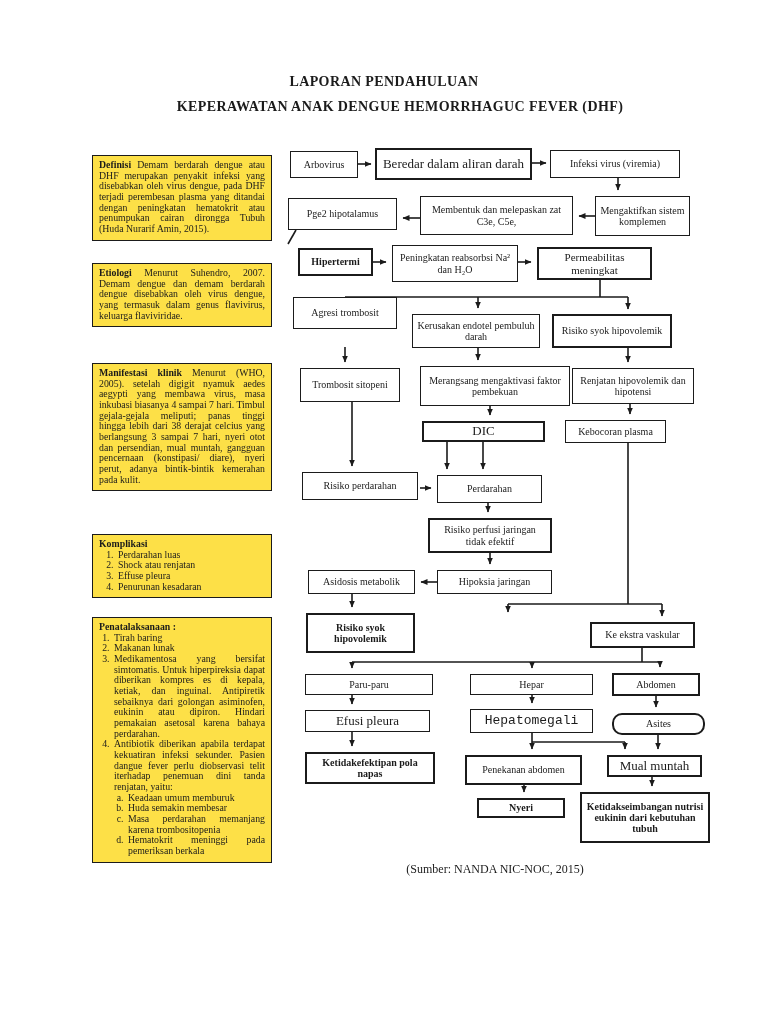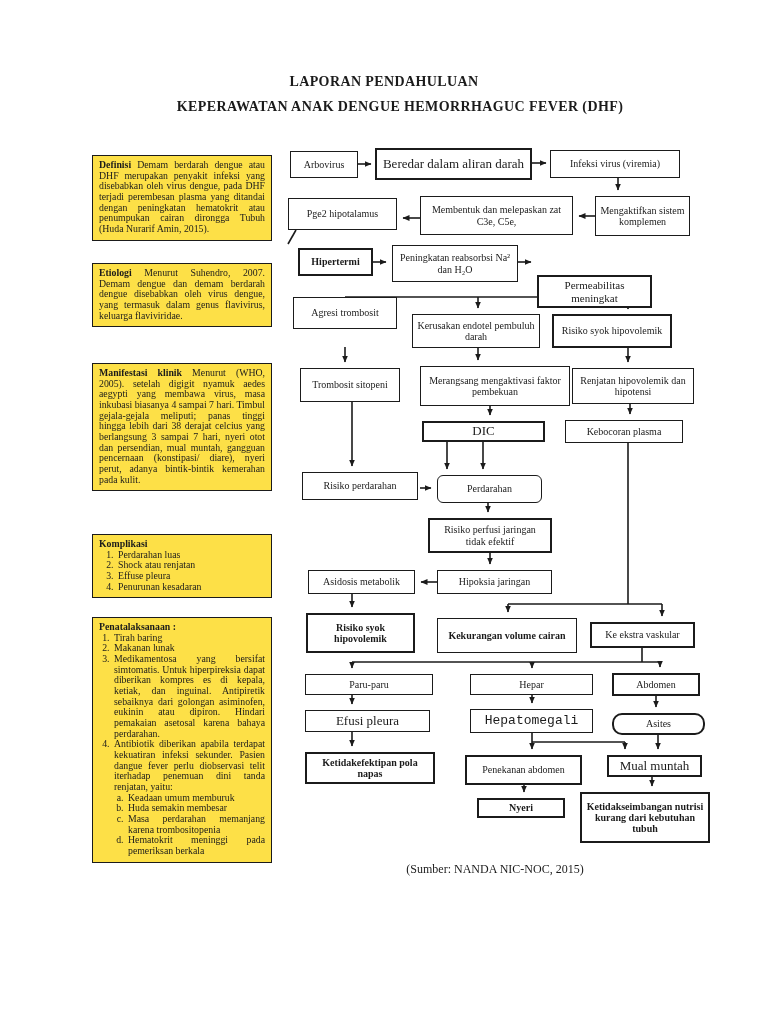--- a/index.html
+++ b/index.html
@@ -23,21 +23,21 @@
   .panel ol.alpha{list-style-type:lower-alpha;padding-left:12px;}
   .node{
     position:absolute;box-sizing:border-box;background:#fff;
     border:1.4px solid #1b1b1b;display:flex;align-items:center;justify-content:center;
     text-align:center;font-size:10px;line-height:1.13;padding:1px 3px;
   }
   .b2{border-width:2.1px;}
   .b3{border-width:2.8px;}
   .bold{font-weight:bold;}
   .lg{font-size:13px;}
-  .md{font-size:11px;margin-top:28px;}
+  .md{font-size:11px;}
   .connectors{position:absolute;left:0;top:0;pointer-events:none;}
   .connectors line,.connectors path{stroke:#1b1b1b;stroke-width:1.6;fill:none;}
   .source{
     position:absolute;left:330px;top:862px;width:330px;text-align:center;font-size:12px;
   }
 </style>
 </head>
 <body>
 
 <div class="page">
@@ -156,44 +156,43 @@
 
   <div class="node" style="left:293px;top:297px;width:104px;height:32px;">Agresi trombosit</div>
   <div class="node" style="left:412px;top:314px;width:128px;height:34px;">Kerusakan endotel pembuluh darah</div>
   <div class="node b2" style="left:552px;top:314px;width:120px;height:34px;">Risiko syok hipovolemik</div>
 
   <div class="node" style="left:300px;top:368px;width:100px;height:34px;">Trombosit sitopeni</div>
   <div class="node" style="left:420px;top:366px;width:150px;height:40px;">Merangsang mengaktivasi faktor pembekuan</div>
   <div class="node" style="left:572px;top:368px;width:122px;height:36px;">Renjatan hipovolemik dan hipotensi</div>
 
   <div class="node b2 lg" style="left:422px;top:421px;width:123px;height:21px;">DIC</div>
-  <div class="node" style="left:565px;top:420px;width:118px;height:23px;">Kebocoran plasma</div>
+  <div class="node" style="left:565px;top:420px;width:101px;height:23px;">Kebocoran plasma</div>
 
   <div class="node" style="left:302px;top:472px;width:116px;height:28px;">Risiko perdarahan</div>
-  <div class="node" style="left:437px;top:475px;width:105px;height:28px;border-radius:6px;">Perdarahan</div>
+  <div class="node" style="left:437px;top:475px;width:105px;height:28px;">Perdarahan</div>
 
   <div class="node b2" style="left:428px;top:518px;width:124px;height:35px;">Risiko perfusi jaringan tidak efektif</div>
 
   <div class="node" style="left:308px;top:570px;width:107px;height:24px;">Asidosis metabolik</div>
   <div class="node" style="left:437px;top:570px;width:115px;height:24px;">Hipoksia jaringan</div>
 
   <div class="node b2 bold" style="left:306px;top:613px;width:109px;height:40px;">Risiko syok hipovolemik</div>
-  <div class="node bold" style="left:437px;top:618px;width:140px;height:35px;">Kekurangan volume cairan</div>
   <div class="node b2" style="left:590px;top:622px;width:105px;height:26px;">Ke ekstra vaskular</div>
 
   <div class="node" style="left:305px;top:674px;width:128px;height:21px;">Paru-paru</div>
   <div class="node" style="left:470px;top:674px;width:123px;height:21px;">Hepar</div>
   <div class="node b2" style="left:612px;top:673px;width:88px;height:23px;">Abdomen</div>
 
   <div class="node lg" style="left:305px;top:710px;width:125px;height:22px;">Efusi pleura</div>
   <div class="node lg" style="left:470px;top:709px;width:123px;height:24px;font-family:Liberation Mono, monospace;">Hepatomegali</div>
   <div class="node b2" style="left:612px;top:713px;width:93px;height:22px;border-radius:10px;">Asites</div>
 
   <div class="node b2 bold" style="left:305px;top:752px;width:130px;height:32px;">Ketidakefektipan pola napas</div>
   <div class="node b2" style="left:465px;top:755px;width:117px;height:30px;">Penekanan abdomen</div>
   <div class="node b2 lg" style="left:607px;top:755px;width:95px;height:22px;">Mual muntah</div>
 
   <div class="node b2 bold" style="left:477px;top:798px;width:88px;height:20px;">Nyeri</div>
-  <div class="node b3 bold" style="left:580px;top:792px;width:130px;height:51px;">Ketidakseimbangan nutrisi kurang dari kebutuhan tubuh</div>
+  <div class="node b3 bold" style="left:580px;top:792px;width:130px;height:51px;">Ketidakseimbangan nutrisi eukinin dari kebutuhan tubuh</div>
 
   <div class="source">(Sumber: NANDA NIC-NOC, 2015)</div>
 
 </div>
 
 </body></html>

